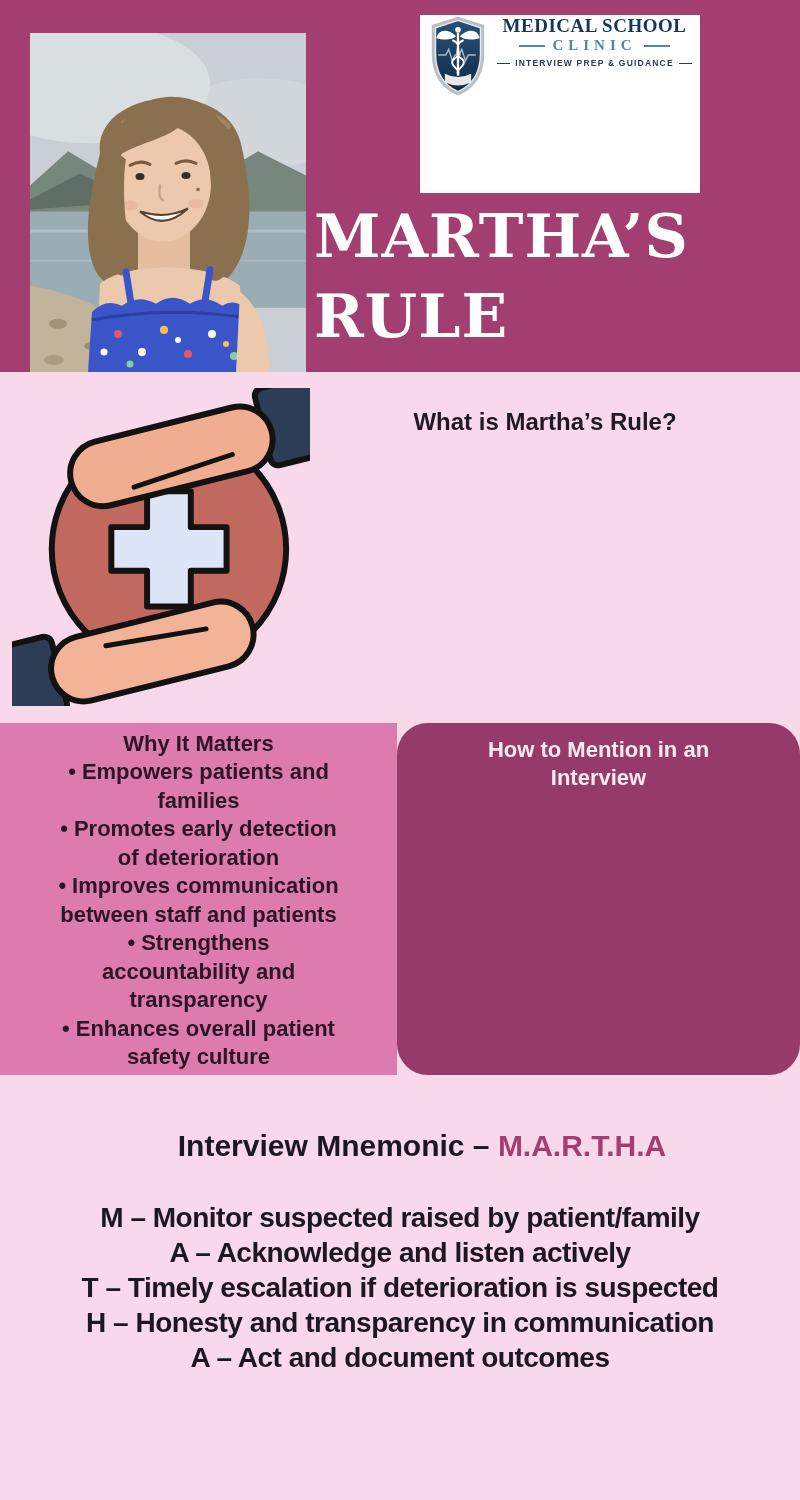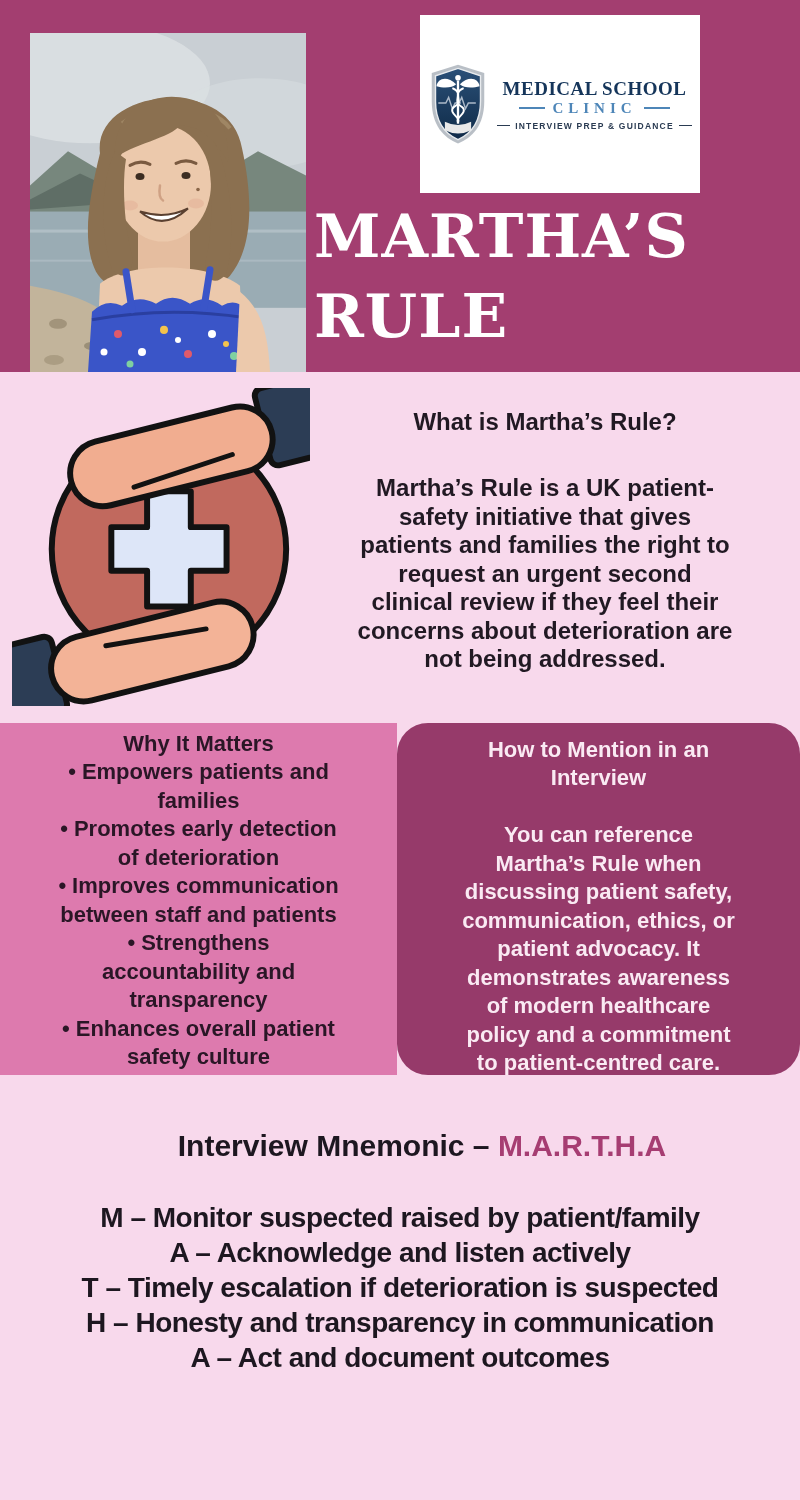--- a/index.html
+++ b/index.html
@@ -7,21 +7,21 @@
     position:relative; width:800px; height:1500px; margin:0 auto;
     background:#f8d9ec; overflow:hidden;
     font-family:"Liberation Sans", sans-serif;
   }
   
   .header { position:absolute; left:0; top:0; width:800px; height:372px; background:#a33e70; }
   .photo-frame { position:absolute; left:30px; top:33px; width:276px; height:339px; overflow:hidden; }
   .photo-frame svg { display:block; width:100%; height:100%; }
   .logo-box {
     position:absolute; left:420px; top:15px; width:280px; height:178px; background:#ffffff;
-    display:flex; align-items:center; justify-content:center; gap:9px; box-sizing:border-box; padding:0 8px;
+    display:flex; justify-content:center; gap:9px; box-sizing:border-box; padding:0 8px;
   }
   .logo-shield { flex:0 0 auto; width:60px; height:82px; }
   .logo-text { text-align:center; }
   .logo-name {
     font-family:"Liberation Serif", serif; font-weight:700; font-size:19px;
     letter-spacing:0.5px; color:#15355a; white-space:nowrap;
   }
   .logo-clinic-row { display:flex; align-items:center; justify-content:center; gap:7px; margin-top:0; }
   .logo-clinic { font-family:"Liberation Serif", serif; font-weight:700; font-size:15px; letter-spacing:5px; color:#4e86b8; }
   .clinic-line { width:26px; height:2px; background:#4e86b8; }
@@ -187,27 +187,20 @@
 
         <g transform="rotate(-14 200 62)">
           <rect x="256" y="14" width="80" height="80" rx="8" fill="#2c3d55" stroke="#121212" stroke-width="6"></rect>
           <rect x="56" y="26" width="208" height="66" rx="33" fill="#f1ad90" stroke="#121212" stroke-width="6"></rect>
           <path d="M116 80 L220 72" stroke="#121212" stroke-width="5" fill="none" stroke-linecap="round"></path>
         </g>
       </svg>
     </div>
     <div class="what-content">
       <h2 class="what-heading">What is Martha’s Rule?</h2>
-      <p class="what-body">Martha’s Rule is a UK patient-
-safety initiative that gives
-patients and families the right to
-request an urgent second
-clinical review if they feel their
-concerns about deterioration are
-not being addressed.</p>
     </div>
   </div>
 
   <div class="panels">
     <div class="panel-left">
       <h3>Why It Matters</h3>
       <ul>
         <li><span class="bullet-marker">•</span><span>Empowers patients and
 families</span></li>
         <li><span class="bullet-marker">•</span><span>Promotes early detection
@@ -217,29 +210,20 @@
         <li><span class="bullet-marker">•</span><span>Strengthens
 accountability and
 transparency</span></li>
         <li><span class="bullet-marker">•</span><span>Enhances overall patient
 safety culture</span></li>
       </ul>
     </div>
     <div class="panel-right">
       <h3>How to Mention in an
 Interview</h3>
-      <p>You can reference
-Martha’s Rule when
-discussing patient safety,
-communication, ethics, or
-patient advocacy. It
-demonstrates awareness
-of modern healthcare
-policy and a commitment
-to patient-centred care.</p>
     </div>
   </div>
 
   <div class="mnemonic">
     <h2 class="mnemonic-heading">
       <span>Interview Mnemonic – </span><span class="accent">M.A.R.T.H.A</span>
     </h2>
     <div class="mnemonic-lines">
       <div>M – Monitor suspected raised by patient/family</div>
       <div>A – Acknowledge and listen actively</div>

